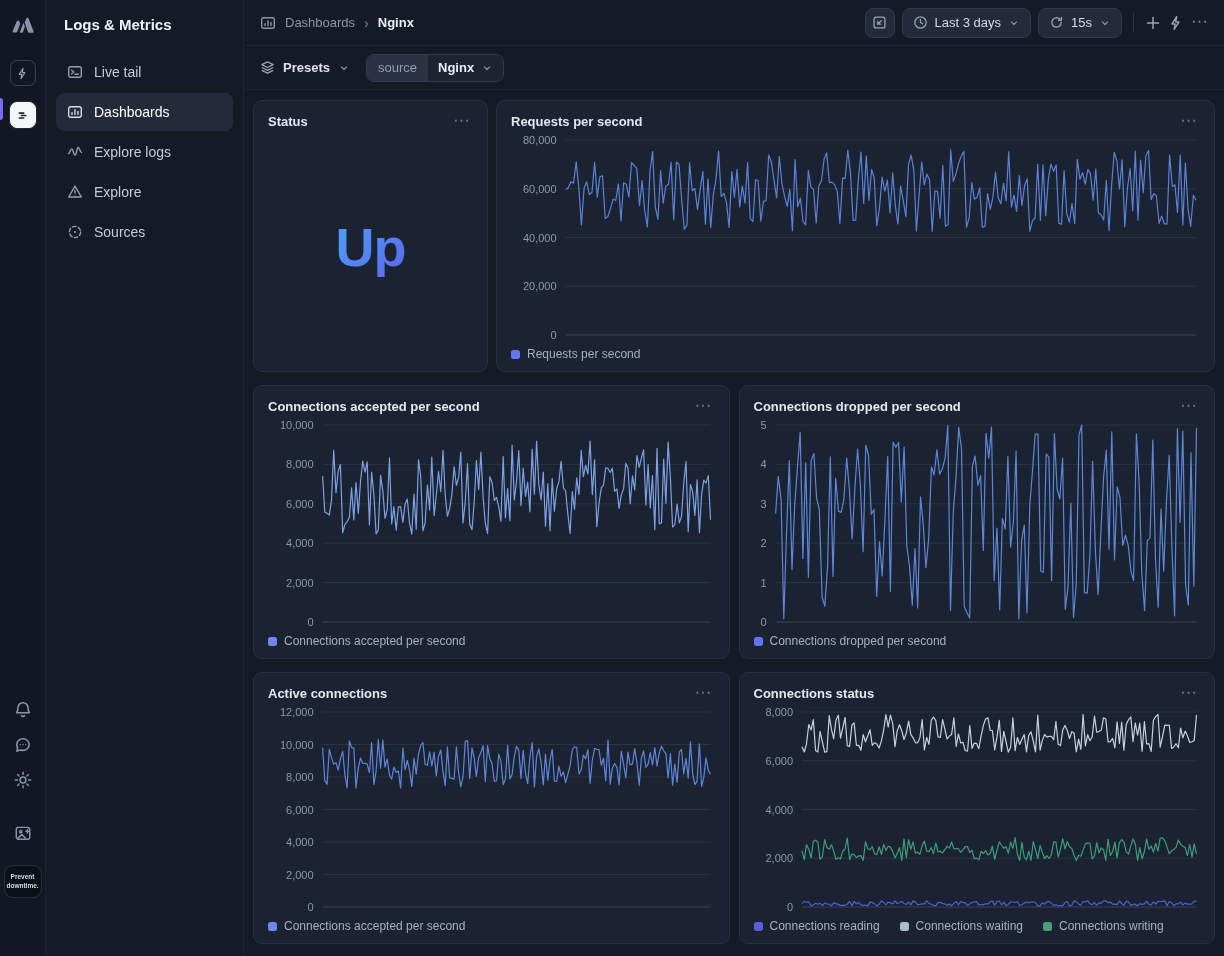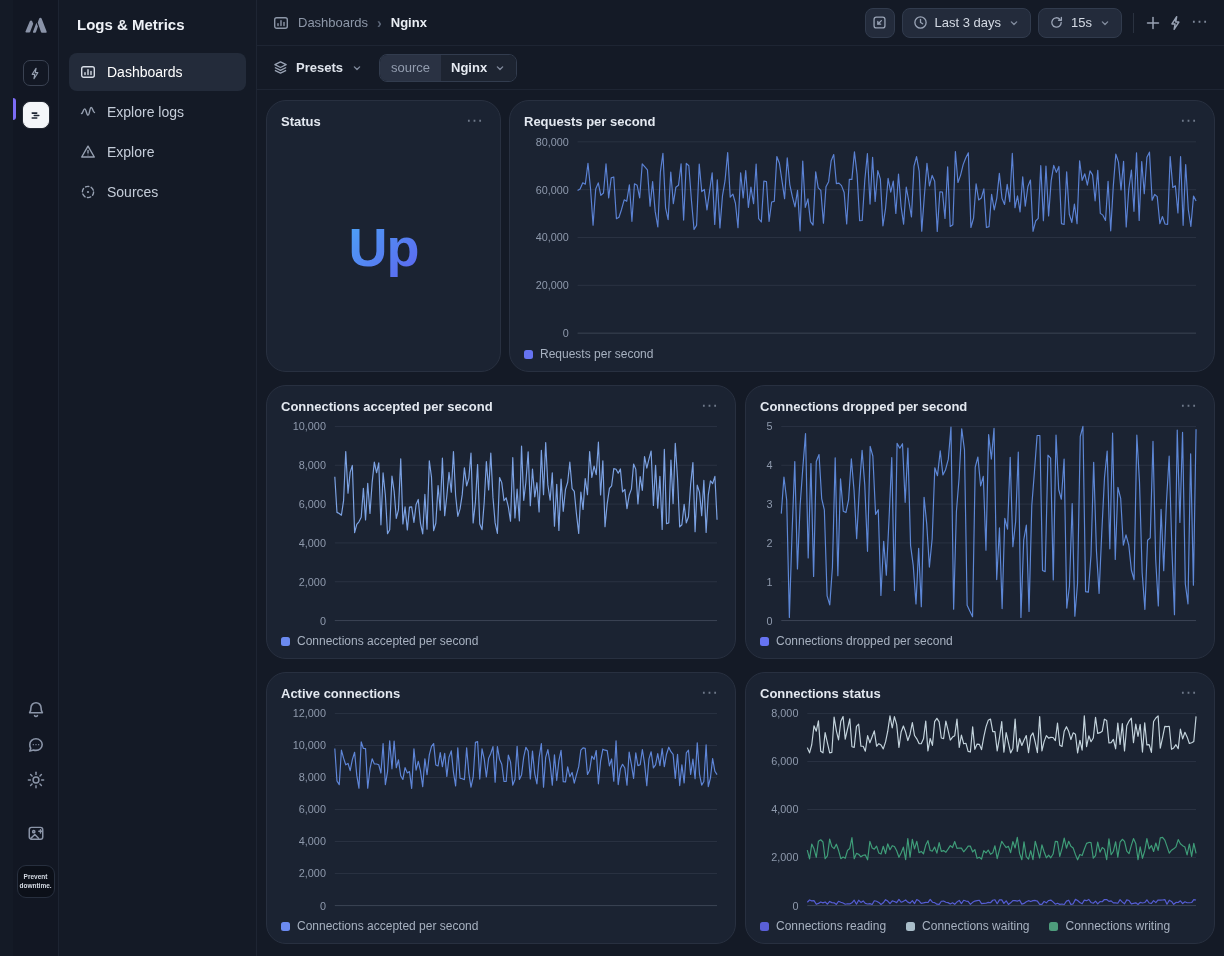--- a/index.html
+++ b/index.html
@@ -1,21 +1,21 @@
 <!DOCTYPE html>
 <html><head>
 <meta charset="utf-8">
 <style>
   * { margin:0; padding:0; box-sizing:border-box; }
   html,body { background:#0f141e; }
   body { width:1224px; height:956px; overflow:hidden;
          font-family:"Liberation Sans", sans-serif; -webkit-font-smoothing:antialiased; }
 
   .app { display:grid; grid-template-columns:46px 198px 1fr; width:1224px; height:956px;
-         background:#141a26; color:#e8ecf2;padding-left:13px; }
+         background:#141a26; color:#e8ecf2; }
 
   
   .rail { background:#121723; border-right:1px solid #1d2432; display:flex; flex-direction:column;
           align-items:center; padding:14px 0 58px; position:relative; }
   .rail-logo { width:26px; height:22px; color:#8a93a8; cursor:pointer; }
   .rail-apps { display:flex; flex-direction:column; gap:16px; margin-top:24px; }
   .app-tile { width:26px; height:26px; border-radius:7px; display:flex; align-items:center;
               justify-content:center; color:#97a1b2; border:1.5px solid #3a4252; cursor:pointer; }
   .app-tile.active { background:#f4f6f9; border-color:#f4f6f9; color:#1c2433;
                      box-shadow:0 0 0 1px rgba(255,255,255,.08); }
@@ -71,21 +71,21 @@
   .chip-val { background:#1d2431; color:#e6ebf2; font-weight:600; display:flex; align-items:center;
               gap:7px; padding:0 10px; }
   .chip-val .chev { width:12px; height:12px; color:#828c9e; }
 
   
   .content { flex:1; padding:10px 9px 12px; display:grid;
              grid-template-rows:272px 274px 272px; row-gap:13px; min-height:0; }
   .row1 { display:grid; grid-template-columns:235px 1fr; gap:8px; min-height:0; }
   .row2 { display:grid; grid-template-columns:1fr 1fr; gap:9px; min-height:0; }
 
-  .panel { background:#1b2332; border:1px solid #283040; border-radius:20px;
+  .panel { background:#1b2332; border:1px solid #283040; border-radius:9px;
            padding:10px 14px 8px; display:flex; flex-direction:column; min-width:0; min-height:0; }
   .panel-head { display:flex; align-items:center; justify-content:space-between; height:20px; flex:none; }
   .panel-title { font-size:13px; font-weight:700; color:#e3e8f0; }
   .panel-menu { color:#6e7889; font-size:17px; letter-spacing:1px; line-height:10px; cursor:pointer;
                 padding:0 2px; }
   .chart { flex:1; min-height:0; margin-top:2px; }
   .chart svg { width:100%; height:100%; display:block; }
   .legend { height:18px; flex:none; display:flex; align-items:center; gap:20px; margin-top:2px;
             font-size:12px; color:#a7b1c0; overflow:hidden; }
   .legend-item { display:flex; align-items:center; gap:7px; cursor:pointer; white-space:nowrap; }
@@ -153,20 +153,28 @@
         <line x1="12" y1="5" x2="12" y2="8"></line>
           <line x1="10.5" y1="6.5" x2="13.5" y2="6.5"></line>
       </svg>
       <div class="rail-badge">Prevent downtime.</div>
     </div>
   </div>
 
   <div class="sidebar">
     <div class="sidebar-title">Logs &amp; Metrics</div>
     <div class="nav">
+      <div class="nav-item">
+        <svg class="nico" viewBox="0 0 16 16" fill="none" stroke="currentColor" stroke-width="1.4" stroke-linecap="round" stroke-linejoin="round">
+          <rect x="1.7" y="2.7" width="12.6" height="10.6" rx="2"></rect>
+          <path d="M4.6 6.2 6.8 8 4.6 9.8"></path>
+            <line x1="8.2" y1="10.3" x2="11.2" y2="10.3"></line>
+        </svg>
+        <span>Live tail</span>
+      </div>
       <div class="nav-item active">
         <svg class="nico" viewBox="0 0 16 16" fill="none" stroke="currentColor" stroke-width="1.4" stroke-linecap="round" stroke-linejoin="round">
           <rect x="1.7" y="2.7" width="12.6" height="10.6" rx="2"></rect>
           <line x1="5" y1="10.6" x2="5" y2="8.8"></line>
             <line x1="8" y1="10.6" x2="8" y2="5.8"></line>
             <line x1="11" y1="10.6" x2="11" y2="7.4"></line>
         </svg>
         <span>Dashboards</span>
       </div>
       <div class="nav-item">

